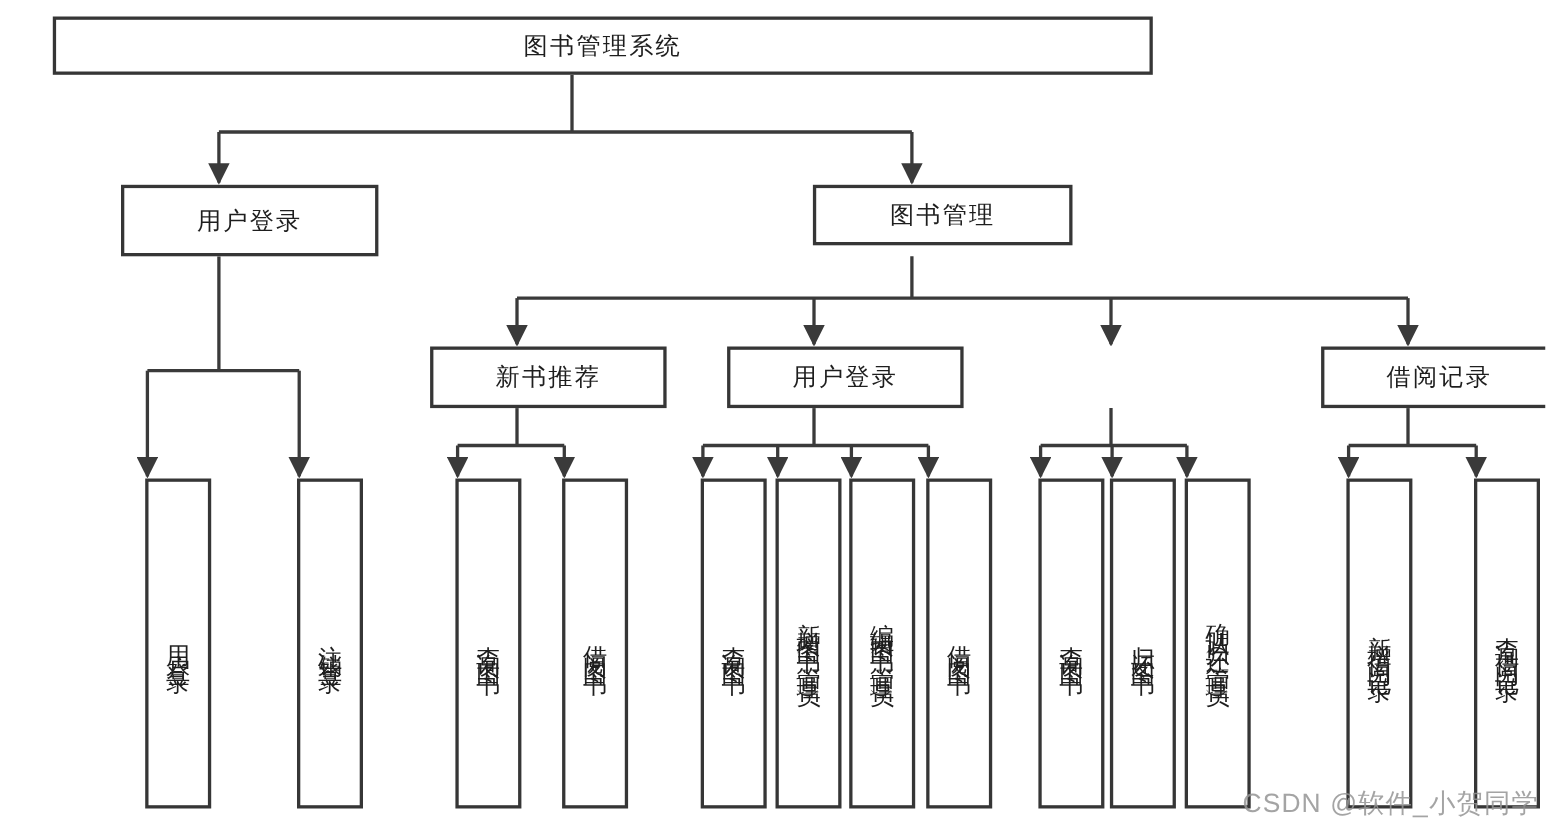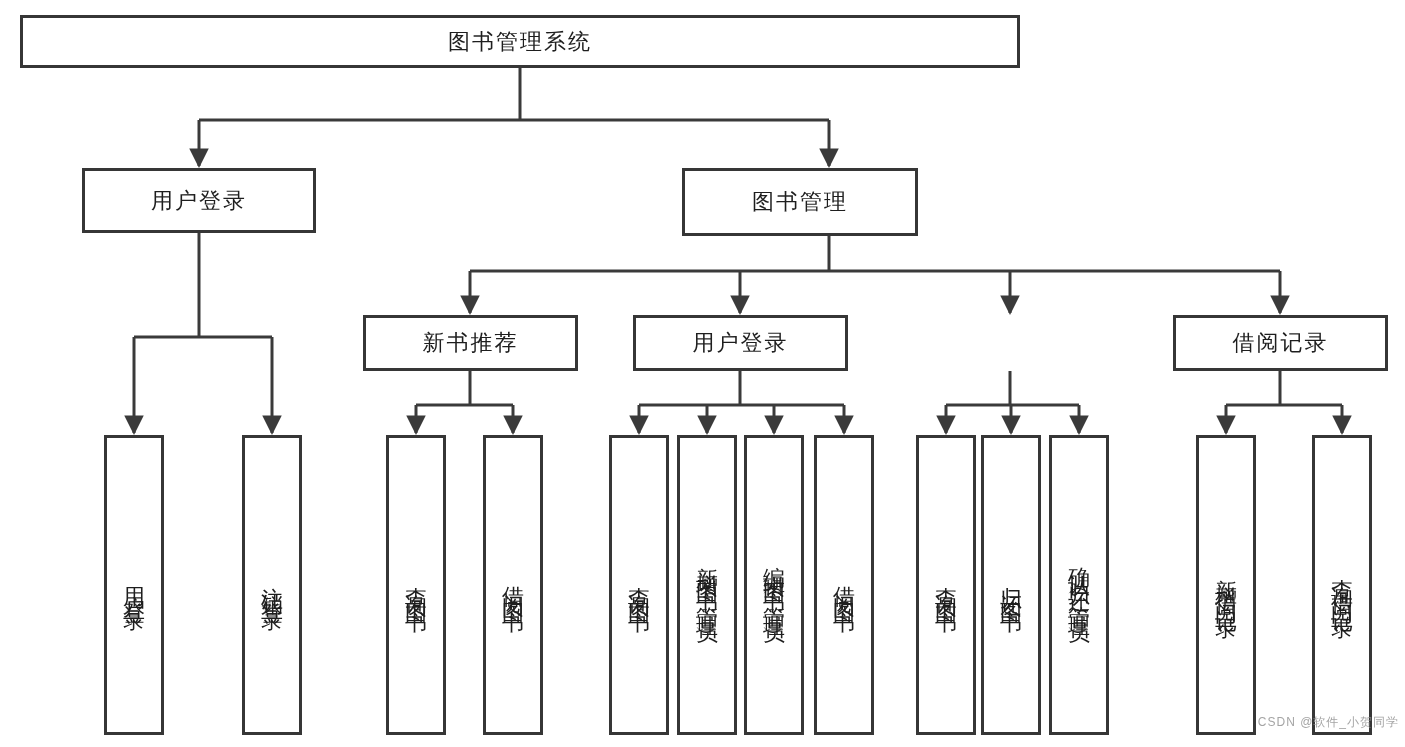--- a/index.html
+++ b/index.html
@@ -15,35 +15,36 @@
     position:absolute;
     background:#ffffff;
     border:3px solid #363636;
     box-sizing:border-box;
     display:flex;align-items:center;justify-content:center;
     color:#1e1e1e;
     font-size:22px;
     letter-spacing:2px;
     z-index:2;
     text-align:center;
+    margin-left:28px;
   }
   .leaf{width:60px;height:300px;top:435px;}
   .leaf .vtext{
     writing-mode:vertical-rl;
     text-orientation:mixed;
     letter-spacing:8px;
     line-height:1;
     font-size:22px;
     white-space:nowrap;
   }
   .watermark{
     position:absolute;
     right:6px;top:714px;
     z-index:5;
-    font-size:12px;
+    font-size:24px;
     letter-spacing:1px;
     color:rgba(148,148,148,0.85);
     white-space:nowrap;
   }
 </style>
 </head>
 <body>
 
 <div class="canvas">
 
@@ -90,21 +91,21 @@
     </g>
   </svg>
 
   <div class="box" style="left:20px;top:15px;width:1000px;height:53px;">
     <span>图书管理系统</span>
   </div>
 
   <div class="box" style="left:82px;top:168px;width:234px;height:65px;">
     <span>用户登录</span>
   </div>
-  <div class="box" style="left:682px;top:168px;width:236px;height:68px;">
+  <div class="box" style="left:711px;top:168px;width:236px;height:55px;">
     <span>图书管理</span>
   </div>
 
   <div class="box" style="left:363px;top:315px;width:215px;height:56px;">
     <span>新书推荐</span>
   </div>
   <div class="box" style="left:633px;top:315px;width:215px;height:56px;">
     <span>用户登录</span>
   </div>
   <div class="box" style="left:1173px;top:315px;width:215px;height:56px;">

